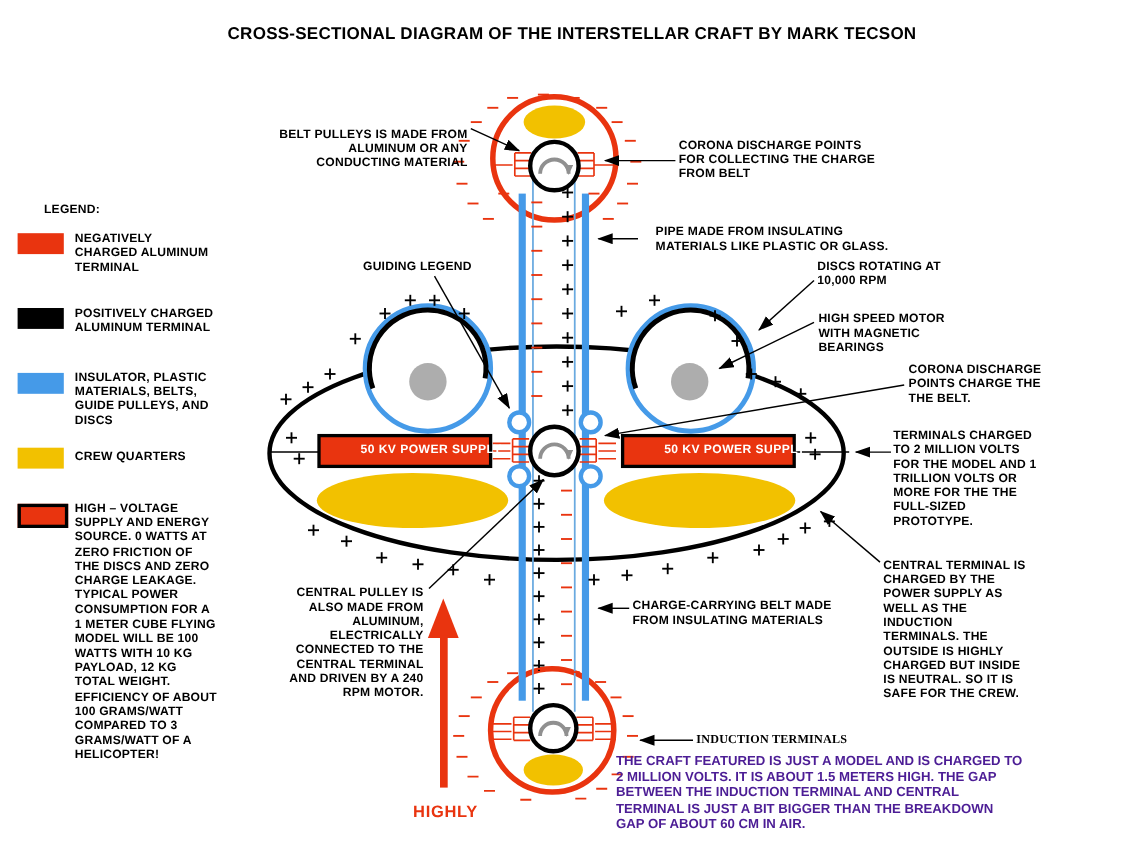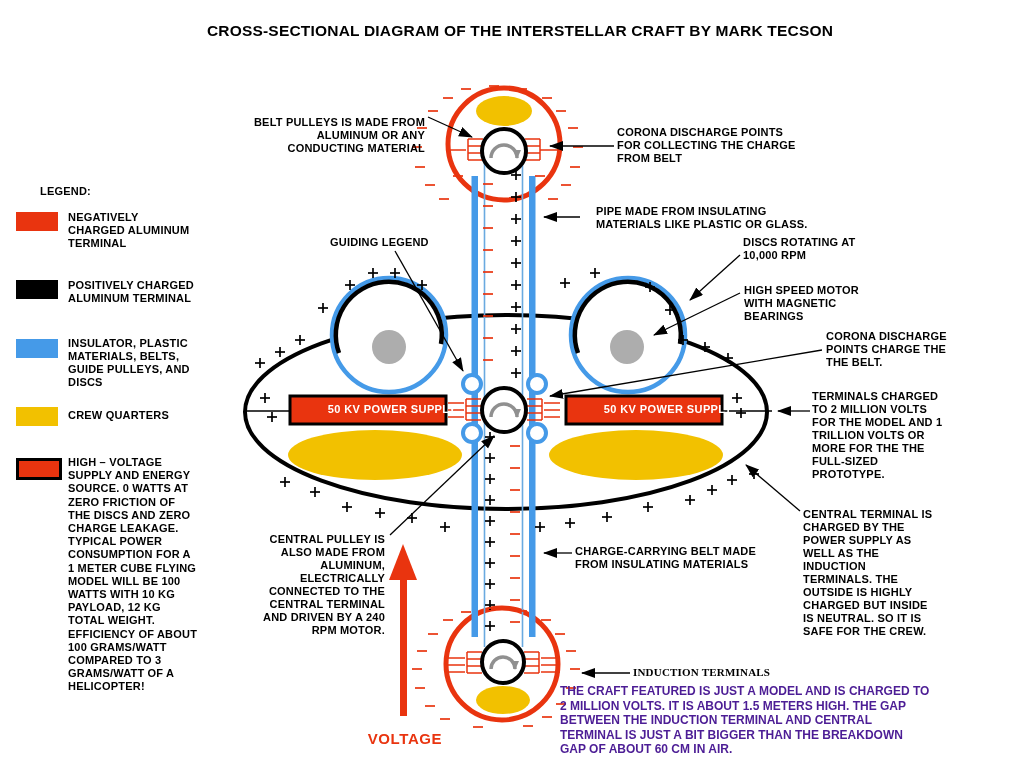--- a/index.html
+++ b/index.html
@@ -343,15 +343,15 @@
 RPM MOTOR.</div>
 <div class="lbl" id="l-belt">CHARGE-CARRYING BELT MADE
 FROM INSULATING MATERIALS</div>
 <div class="lbl" id="l-induction">INDUCTION TERMINALS</div>
 
 <div class="abs" id="note">THE CRAFT FEATURED IS JUST A MODEL AND IS CHARGED TO
 2 MILLION VOLTS.  IT IS ABOUT 1.5 METERS HIGH.  THE GAP
 BETWEEN THE INDUCTION TERMINAL AND CENTRAL
 TERMINAL IS JUST A BIT BIGGER THAN THE BREAKDOWN
 GAP OF ABOUT 60 CM IN AIR.</div>
-<div class="abs" id="thrust">VOLTAGE</div>
+<div class="abs" id="thrust">HIGHLY</div>
 <div class="ps-label" id="ps-left">50 KV POWER SUPPLY</div>
 <div class="ps-label" id="ps-right">50 KV POWER SUPPLY</div>
 
 </body></html>

